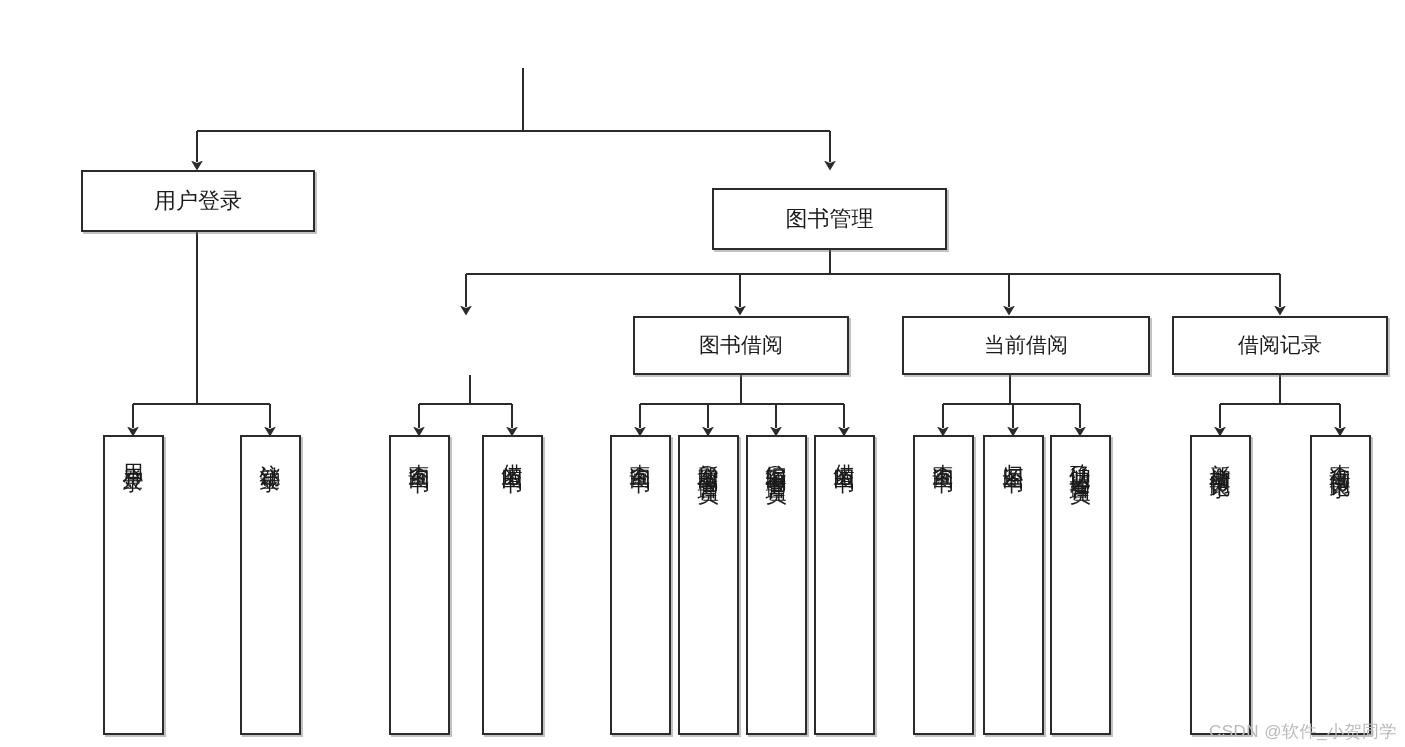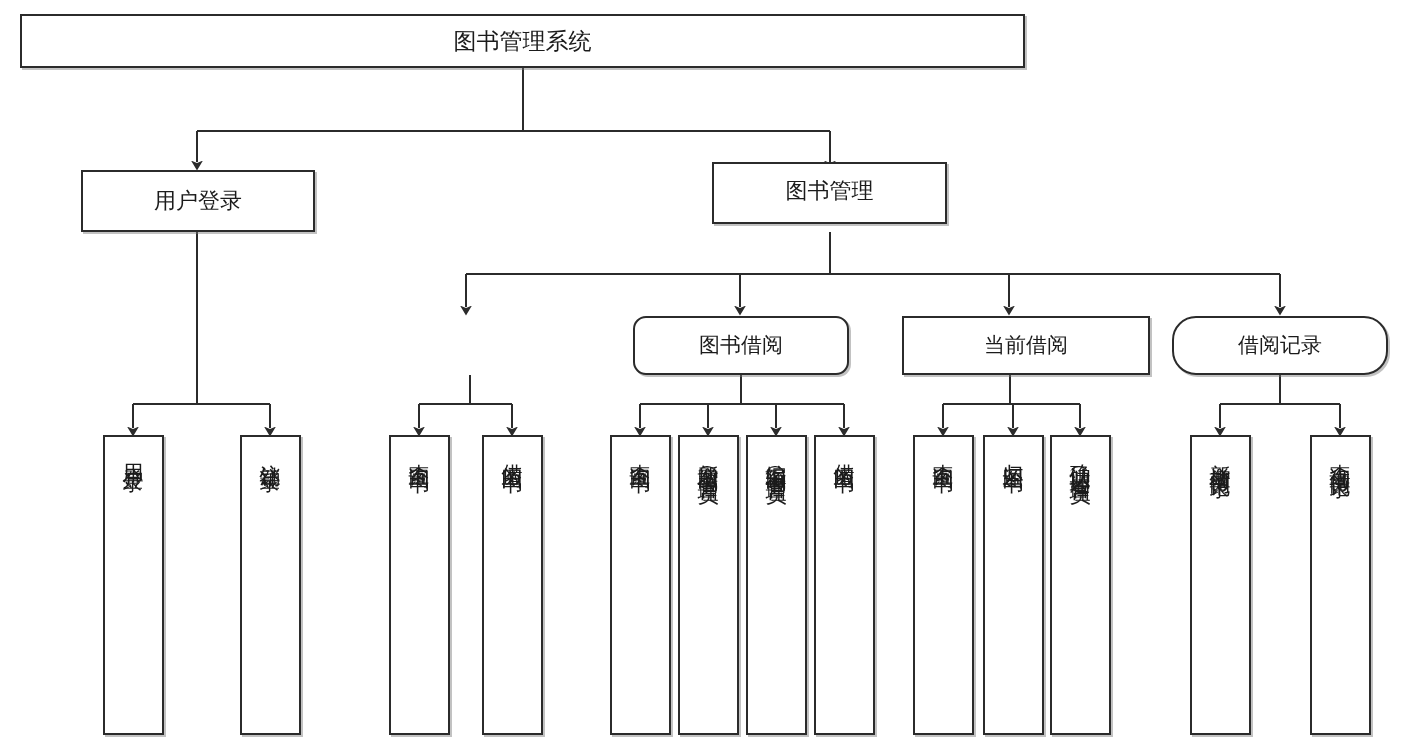--- a/index.html
+++ b/index.html
@@ -114,38 +114,35 @@
       <path d="M1013,404 L1013,428" marker-end="url(#arrow)"></path>
       <path d="M1080,404 L1080,428" marker-end="url(#arrow)"></path>
 
       <path d="M1280,375 L1280,404"></path>
       <path d="M1220,404 L1340,404"></path>
       <path d="M1220,404 L1220,428" marker-end="url(#arrow)"></path>
       <path d="M1340,404 L1340,428" marker-end="url(#arrow)"></path>
     </g>
   </svg>
 
-  <div class="node root" style="left:20px;top:14px;width:1005px;height:54px;">
-    <span>图书管理系统</span>
-  </div>
 
   <div class="node lvl2" style="left:81px;top:170px;width:234px;height:62px;">
     <span>用户登录</span>
   </div>
-  <div class="node lvl2" style="left:712px;top:162px;width:235px;height:62px;font-family:Liberation Mono, monospace;">
+  <div class="node lvl2" style="left:712px;top:188px;width:235px;height:62px;">
     <span>图书管理</span>
   </div>
 
-  <div class="node lvl3" style="left:633px;top:316px;width:216px;height:59px;border-radius:13px;">
+  <div class="node lvl3" style="left:633px;top:316px;width:216px;height:59px;">
     <span>图书借阅</span>
   </div>
   <div class="node lvl3" style="left:902px;top:316px;width:248px;height:59px;">
     <span>当前借阅</span>
   </div>
-  <div class="node lvl3" style="left:1172px;top:316px;width:216px;height:59px;border-radius:24px;">
+  <div class="node lvl3" style="left:1172px;top:316px;width:216px;height:59px;">
     <span>借阅记录</span>
   </div>
 
   <div class="node leaf" style="left:103px;top:435px;width:61px;height:300px;">
     <span class="vtext">用户登录</span>
   </div>
   <div class="node leaf" style="left:240px;top:435px;width:61px;height:300px;">
     <span class="vtext">注销登录</span>
   </div>
 
@@ -179,13 +176,14 @@
     <span class="vtext">确认归还（管理员）</span>
   </div>
 
   <div class="node leaf" style="left:1190px;top:435px;width:61px;height:300px;">
     <span class="vtext">新增借阅记录</span>
   </div>
   <div class="node leaf" style="left:1310px;top:435px;width:61px;height:300px;">
     <span class="vtext">查询借阅记录</span>
   </div>
 
+  <div id="watermark">CSDN @软件_小贺同学</div>
 </div>
 
 </body></html>

